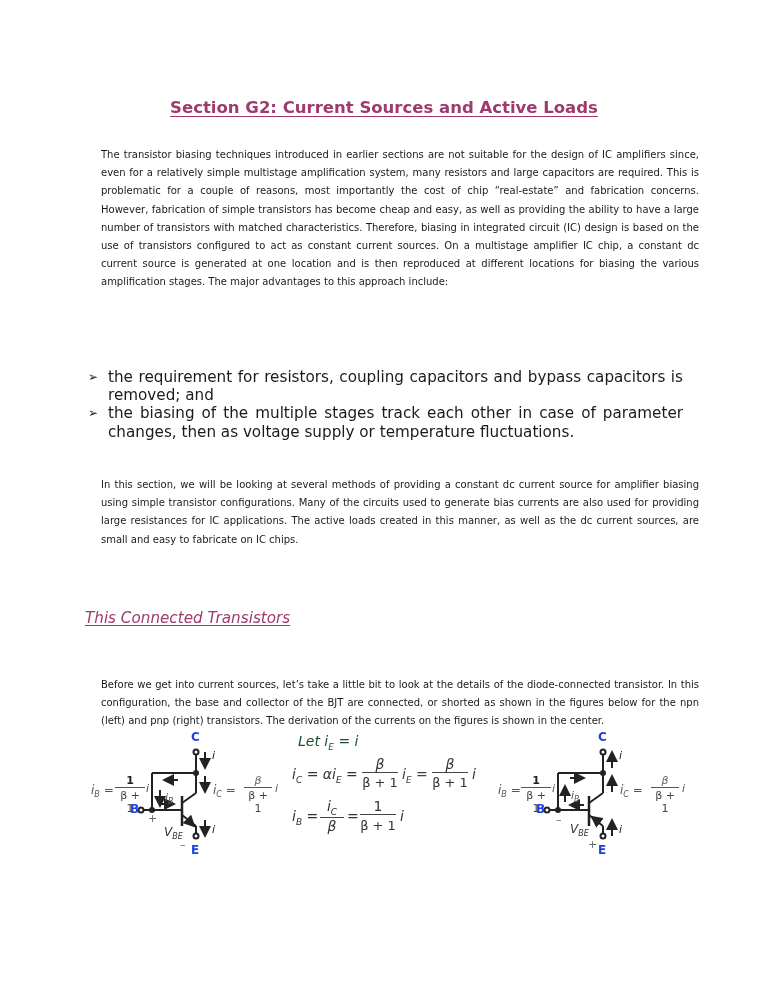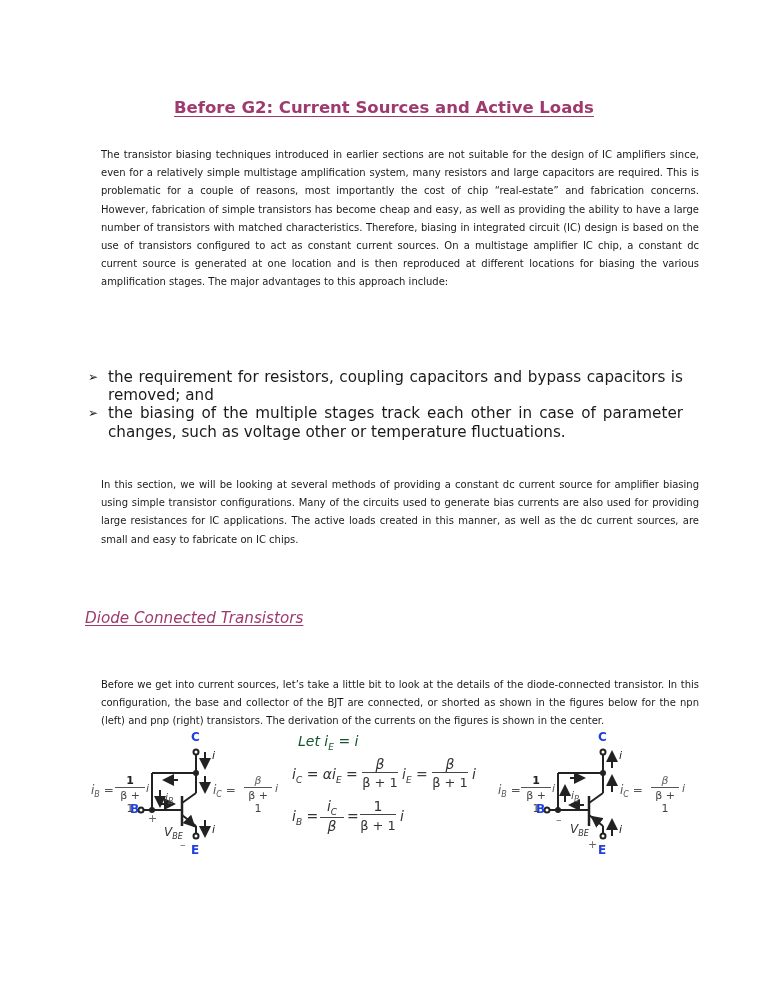--- a/index.html
+++ b/index.html
@@ -17,32 +17,32 @@
   .subhead { position: absolute; left: 0; top: 609px; font-size: 15.2px; font-style: italic;
              color: #9e3a6e; text-decoration: underline; text-underline-offset: 2px; }
   .fig { position: absolute; left: 0; top: 0; }
   .math { font-family: "DejaVu Serif", serif; font-style: italic; }
   .mathtext { position: absolute; font-family: "DejaVu Sans", sans-serif; color: #222; }
 </style>
 </head>
 <body>
 
 <div class="page">
-  <div class="title">Before G2: Current Sources and Active Loads</div>
+  <div class="title">Section G2: Current Sources and Active Loads</div>
 
   <p class="body" style="top:130px;">The transistor biasing techniques introduced in earlier sections are not suitable for the design of IC amplifiers since, even for a relatively simple multistage amplification system, many resistors and large capacitors are required. This is problematic for a couple of reasons, most importantly the cost of chip “real-estate” and fabrication concerns. However, fabrication of simple transistors has become cheap and easy, as well as providing the ability to have a large number of transistors with matched characteristics. Therefore, biasing in integrated circuit (IC) design is based on the use of transistors configured to act as constant current sources. On a multistage amplifier IC chip, a constant dc current source is generated at one location and is then reproduced at different locations for biasing the various amplification stages. The major advantages to this approach include:</p>
 
   <ul class="bullets">
     <li><span class="mark">➢</span><span>the requirement for resistors, coupling capacitors and bypass capacitors is removed; and</span></li>
-    <li><span class="mark">➢</span><span>the biasing of the multiple stages track each other in case of parameter changes, such as voltage other or temperature fluctuations.</span></li>
+    <li><span class="mark">➢</span><span>the biasing of the multiple stages track each other in case of parameter changes, then as voltage supply or temperature fluctuations.</span></li>
   </ul>
 
   <p class="body" style="top:460px;">In this section, we will be looking at several methods of providing a constant dc current source for amplifier biasing using simple transistor configurations. Many of the circuits used to generate bias currents are also used for providing large resistances for IC applications. The active loads created in this manner, as well as the dc current sources, are small and easy to fabricate on IC chips.</p>
 
-  <div class="subhead">Diode Connected Transistors</div>
+  <div class="subhead">This Connected Transistors</div>
 
   <p class="body" style="top:660px;">Before we get into current sources, let’s take a little bit to look at the details of the diode-connected transistor. In this configuration, the base and collector of the BJT are connected, or shorted as shown in the figures below for the npn (left) and pnp (right) transistors. The derivation of the currents on the figures is shown in the center.</p>
 </div>
 
 <svg class="fig" width="768" height="994" viewBox="0 0 768 994" style="pointer-events:none;">
   <defs>
     <marker id="ah" markerWidth="6" markerHeight="6" refX="5" refY="3" orient="auto">
       <path d="M0,0 L6,3 L0,6 z" fill="#222"></path>
     </marker>
   </defs>

